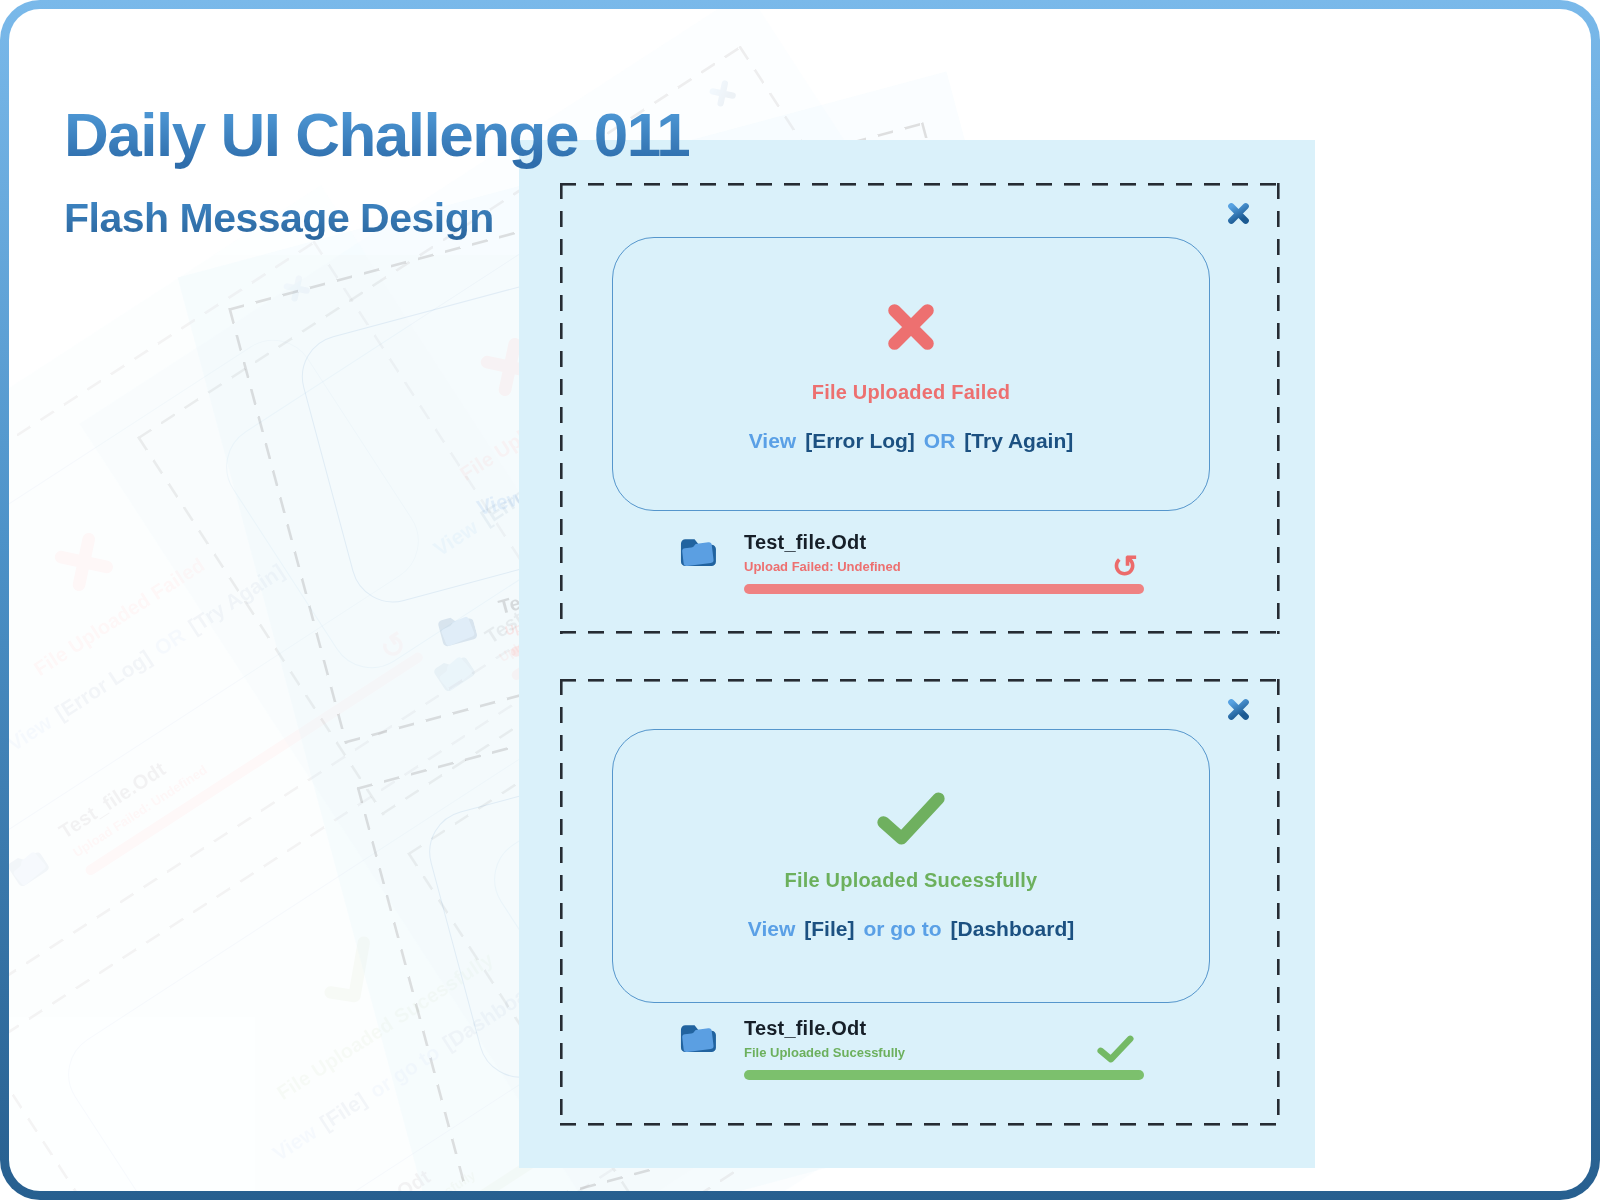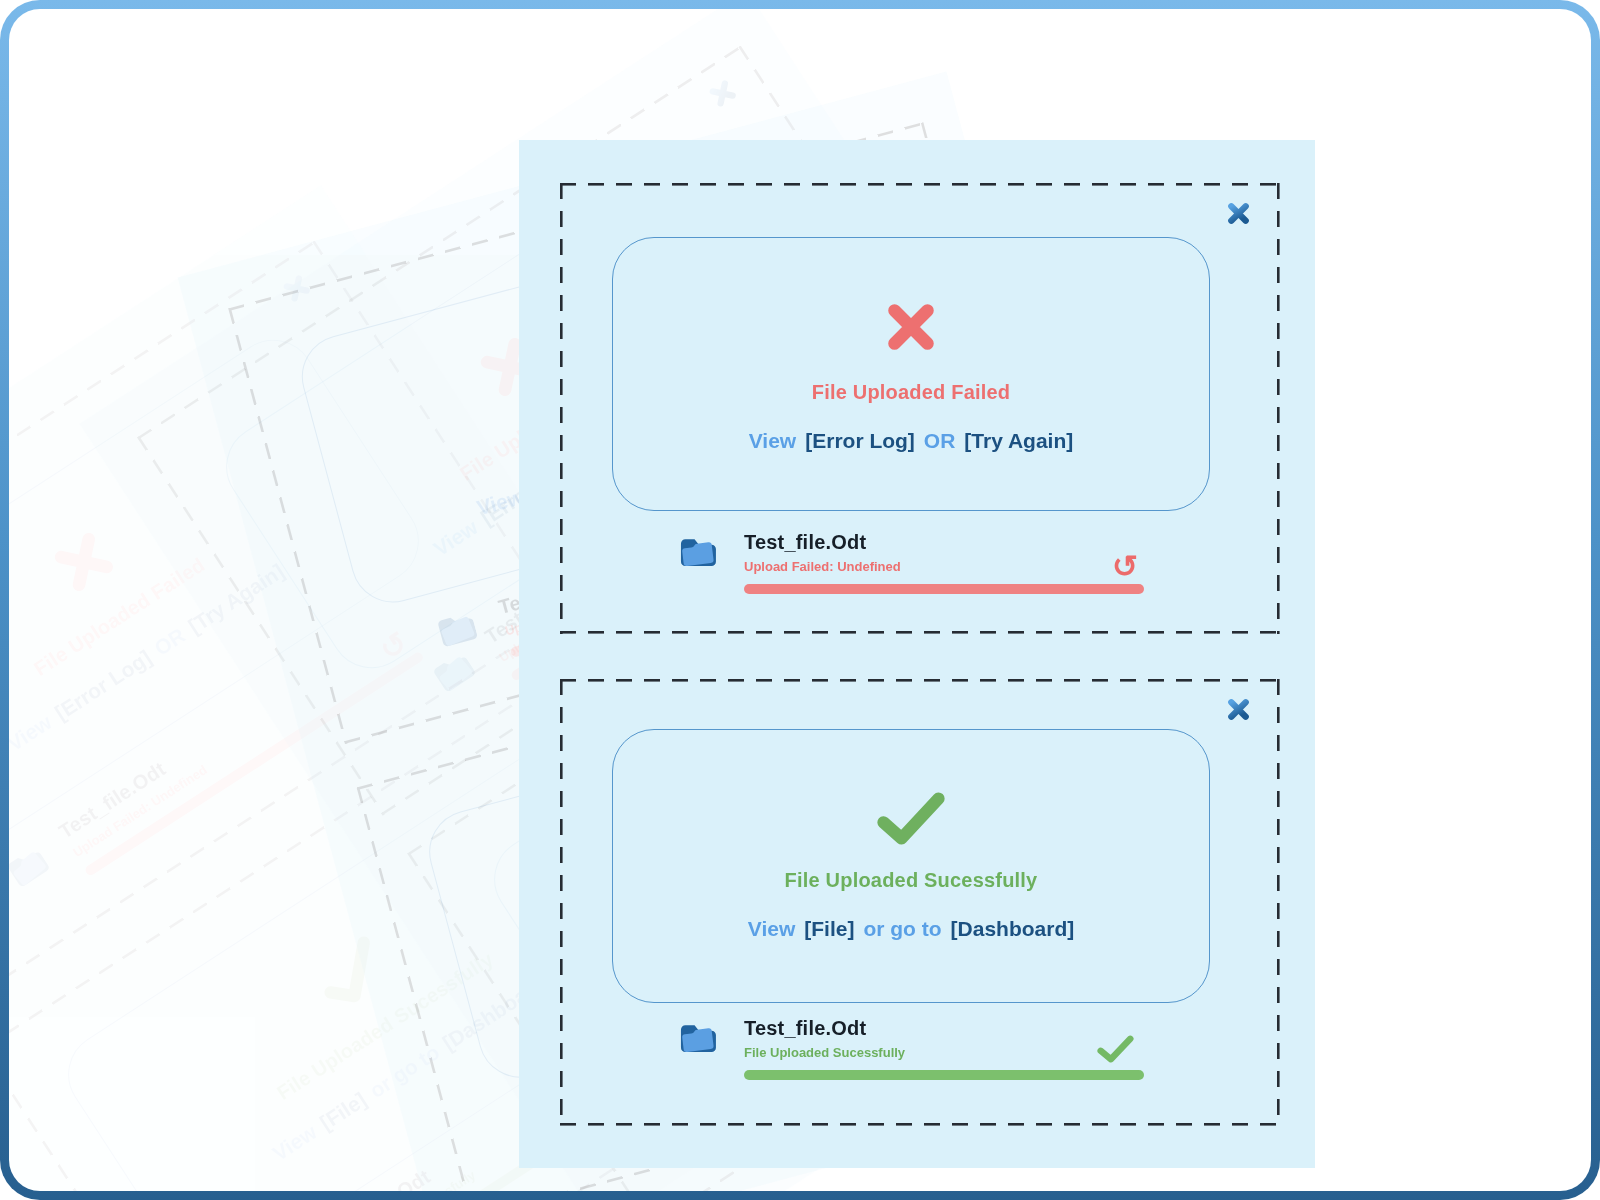--- a/index.html
+++ b/index.html
@@ -78,20 +78,22 @@
 
   .rowicon{position:absolute;line-height:1;}
   .retry{right:6px;top:20px;font-size:31px;font-weight:700;color:#ec6b6b;
          background:none;border:none;padding:0;cursor:pointer;}
   .rowcheck{right:10px;top:18px;}
 </style>
 </head>
 <body>
 
 <div class="frame">
+  <h1 class="page-title">Daily UI Challenge 011</h1>
+  <h2 class="page-subtitle">Flash Message Design</h2>
 
   <div class="panel ghost g3">
 
   <section class="card failed">
     <button class="close">
       <svg viewBox="0 0 30 30" width="27" height="27">
         <defs>
           <linearGradient id="xgrad" x1="0" y1="0" x2="0.55" y2="1">
             <stop offset="0" stop-color="#57a2e2"></stop>
                 <stop offset="1" stop-color="#1b5a92"></stop>

